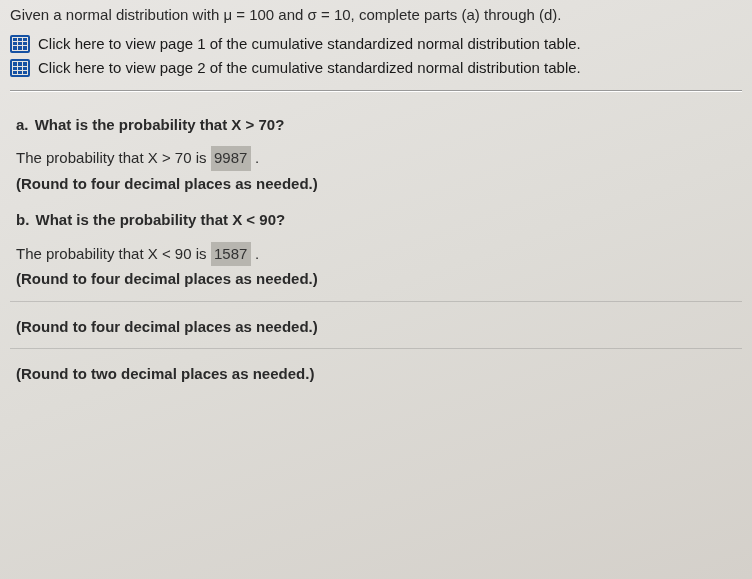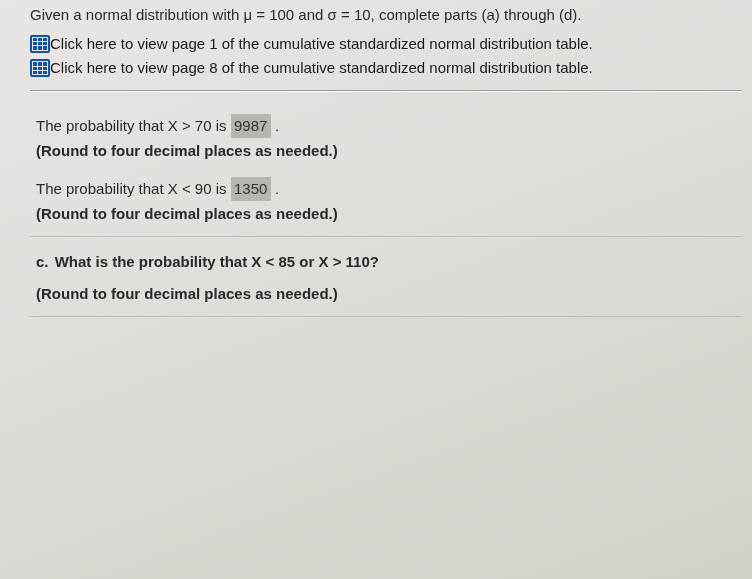--- a/index.html
+++ b/index.html
@@ -7,25 +7,26 @@
       font-family: Arial, Helvetica, sans-serif;
       background: linear-gradient(160deg, #e8e6e3 0%, #dedcd7 50%, #d4d0ca 100%);
       width: 752px;
       height: 579px;
       overflow: hidden;
       color: #2a2a2a;
       font-size: 15px;
       line-height: 1.5;
       position: relative;
     }
-    .page { padding: 4px 10px 10px 10px; margin-left: 20px; }
+    .page { padding: 4px 10px 10px 10px; }
     .intro { margin-bottom: 6px; }
     .link-row {
       display: flex;
       align-items: center;
+      gap: 8px;
       margin: 2px 0;
       text-align: center;
     }
     .table-icon {
       width: 20px; height: 18px;
       border: 2px solid #1551a3;
       border-radius: 2px;
       display: inline-flex;
       flex-direction: column;
       padding: 1px;
@@ -110,50 +111,55 @@
           <span class="c"></span>
           <span class="c"></span>
           <span class="c"></span>
         </span>
       <span class="r">
           <span class="c"></span>
           <span class="c"></span>
           <span class="c"></span>
         </span>
     </span>
-    <span class="link-text">Click here to view page 8 of the cumulative standardized normal distribution table.</span>
+    <span class="link-text">Click here to view page 2 of the cumulative standardized normal distribution table.</span>
   </div>
 
   <hr class="sep">
 
   <div class="q-block">
+    <div class="q-header">
+      <span class="lbl">a.</span>
+      <span>What is the probability that X &gt; 70?</span>
+    </div>
     <div class="ans-line">
       <span>The probability that X &gt; 70 is</span>
       <span class="filled">9987</span>
       <span>.</span>
     </div>
     <div class="note">(Round to four decimal places as needed.)</div>
   </div>
 
   <div class="q-block">
+    <div class="q-header">
+      <span class="lbl">b.</span>
+      <span>What is the probability that X &lt; 90?</span>
+    </div>
     <div class="ans-line">
       <span>The probability that X &lt; 90 is</span>
-      <span class="filled">1350</span>
+      <span class="filled">1587</span>
       <span>.</span>
     </div>
     <div class="note">(Round to four decimal places as needed.)</div>
   </div>
 
   <hr class="section-sep">
 
   <div class="q-block">
-    <div class="q-header">
-      <span class="lbl">c.</span>
-      <span>What is the probability that X &lt; 85 or X &gt; 110?</span>
-    </div>
     <div class="note">(Round to four decimal places as needed.)</div>
   </div>
 
   <hr class="section-sep">
 
   <div class="q-block">
+    <div class="note">(Round to two decimal places as needed.)</div>
   </div>
 </div>
 
 </body></html>

